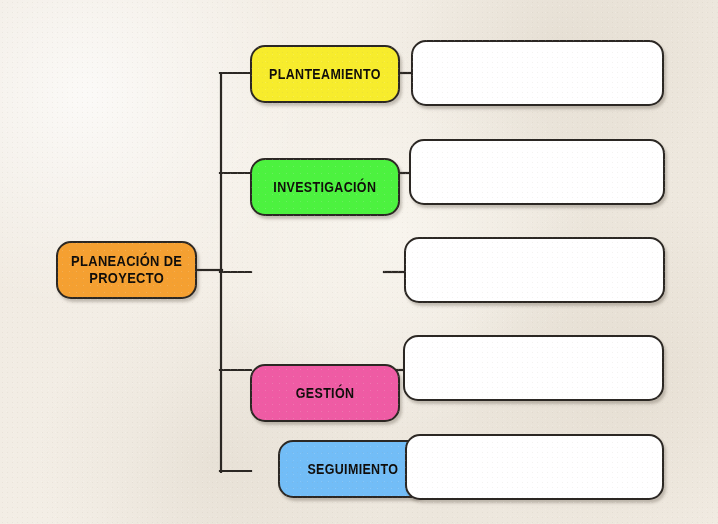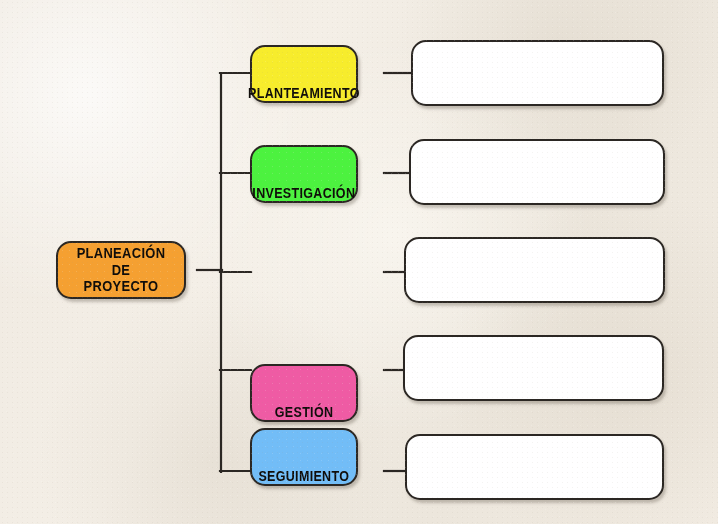--- a/index.html
+++ b/index.html
@@ -74,40 +74,39 @@
     line-height: 1.12;
     text-transform: uppercase;
     transform: scaleX(0.86);
     white-space: pre-line;
   }
 
   
   #root-node {
     left: 56px;
     top: 241px;
-    width: 130px;
+    width: 141px;
     height: 58px;
     background: #f5a031;
   }
   #root-node .label { font-size: 15px; }
 
   
   .stage-node {
     left: 250px;
-    width: 108px;
+    width: 150px;
     height: 58px;
-    align-items: flex-end;
   }
   .stage-node .label { font-size: 14.5px; }
 
   #stage-node-0 { top: 45px;  background: #f7ec2c; }
-  #stage-node-1 { top: 145px; background: #4cf23f; }
+  #stage-node-1 { top: 158px; background: #4cf23f; }
   #stage-node-2 { top: 244px; background: #6348f2; }
   #stage-node-3 { top: 340px; background: #ef5ba4; margin-top: 24px; }
-  #stage-node-4 { top: 428px; background: #72bdf7; }
+  #stage-node-4 { top: 440px; background: #72bdf7; margin-left: 28px; }
 
   
   .detail-node {
     background: #ffffff;
     height: 66px;
   }
   #detail-node-0 { left: 411px; top: 40px;  width: 253px; }
   #detail-node-1 { left: 409px; top: 139px; width: 256px; }
   #detail-node-2 { left: 404px; top: 237px; width: 261px; }
   #detail-node-3 { left: 403px; top: 335px; width: 261px; }

